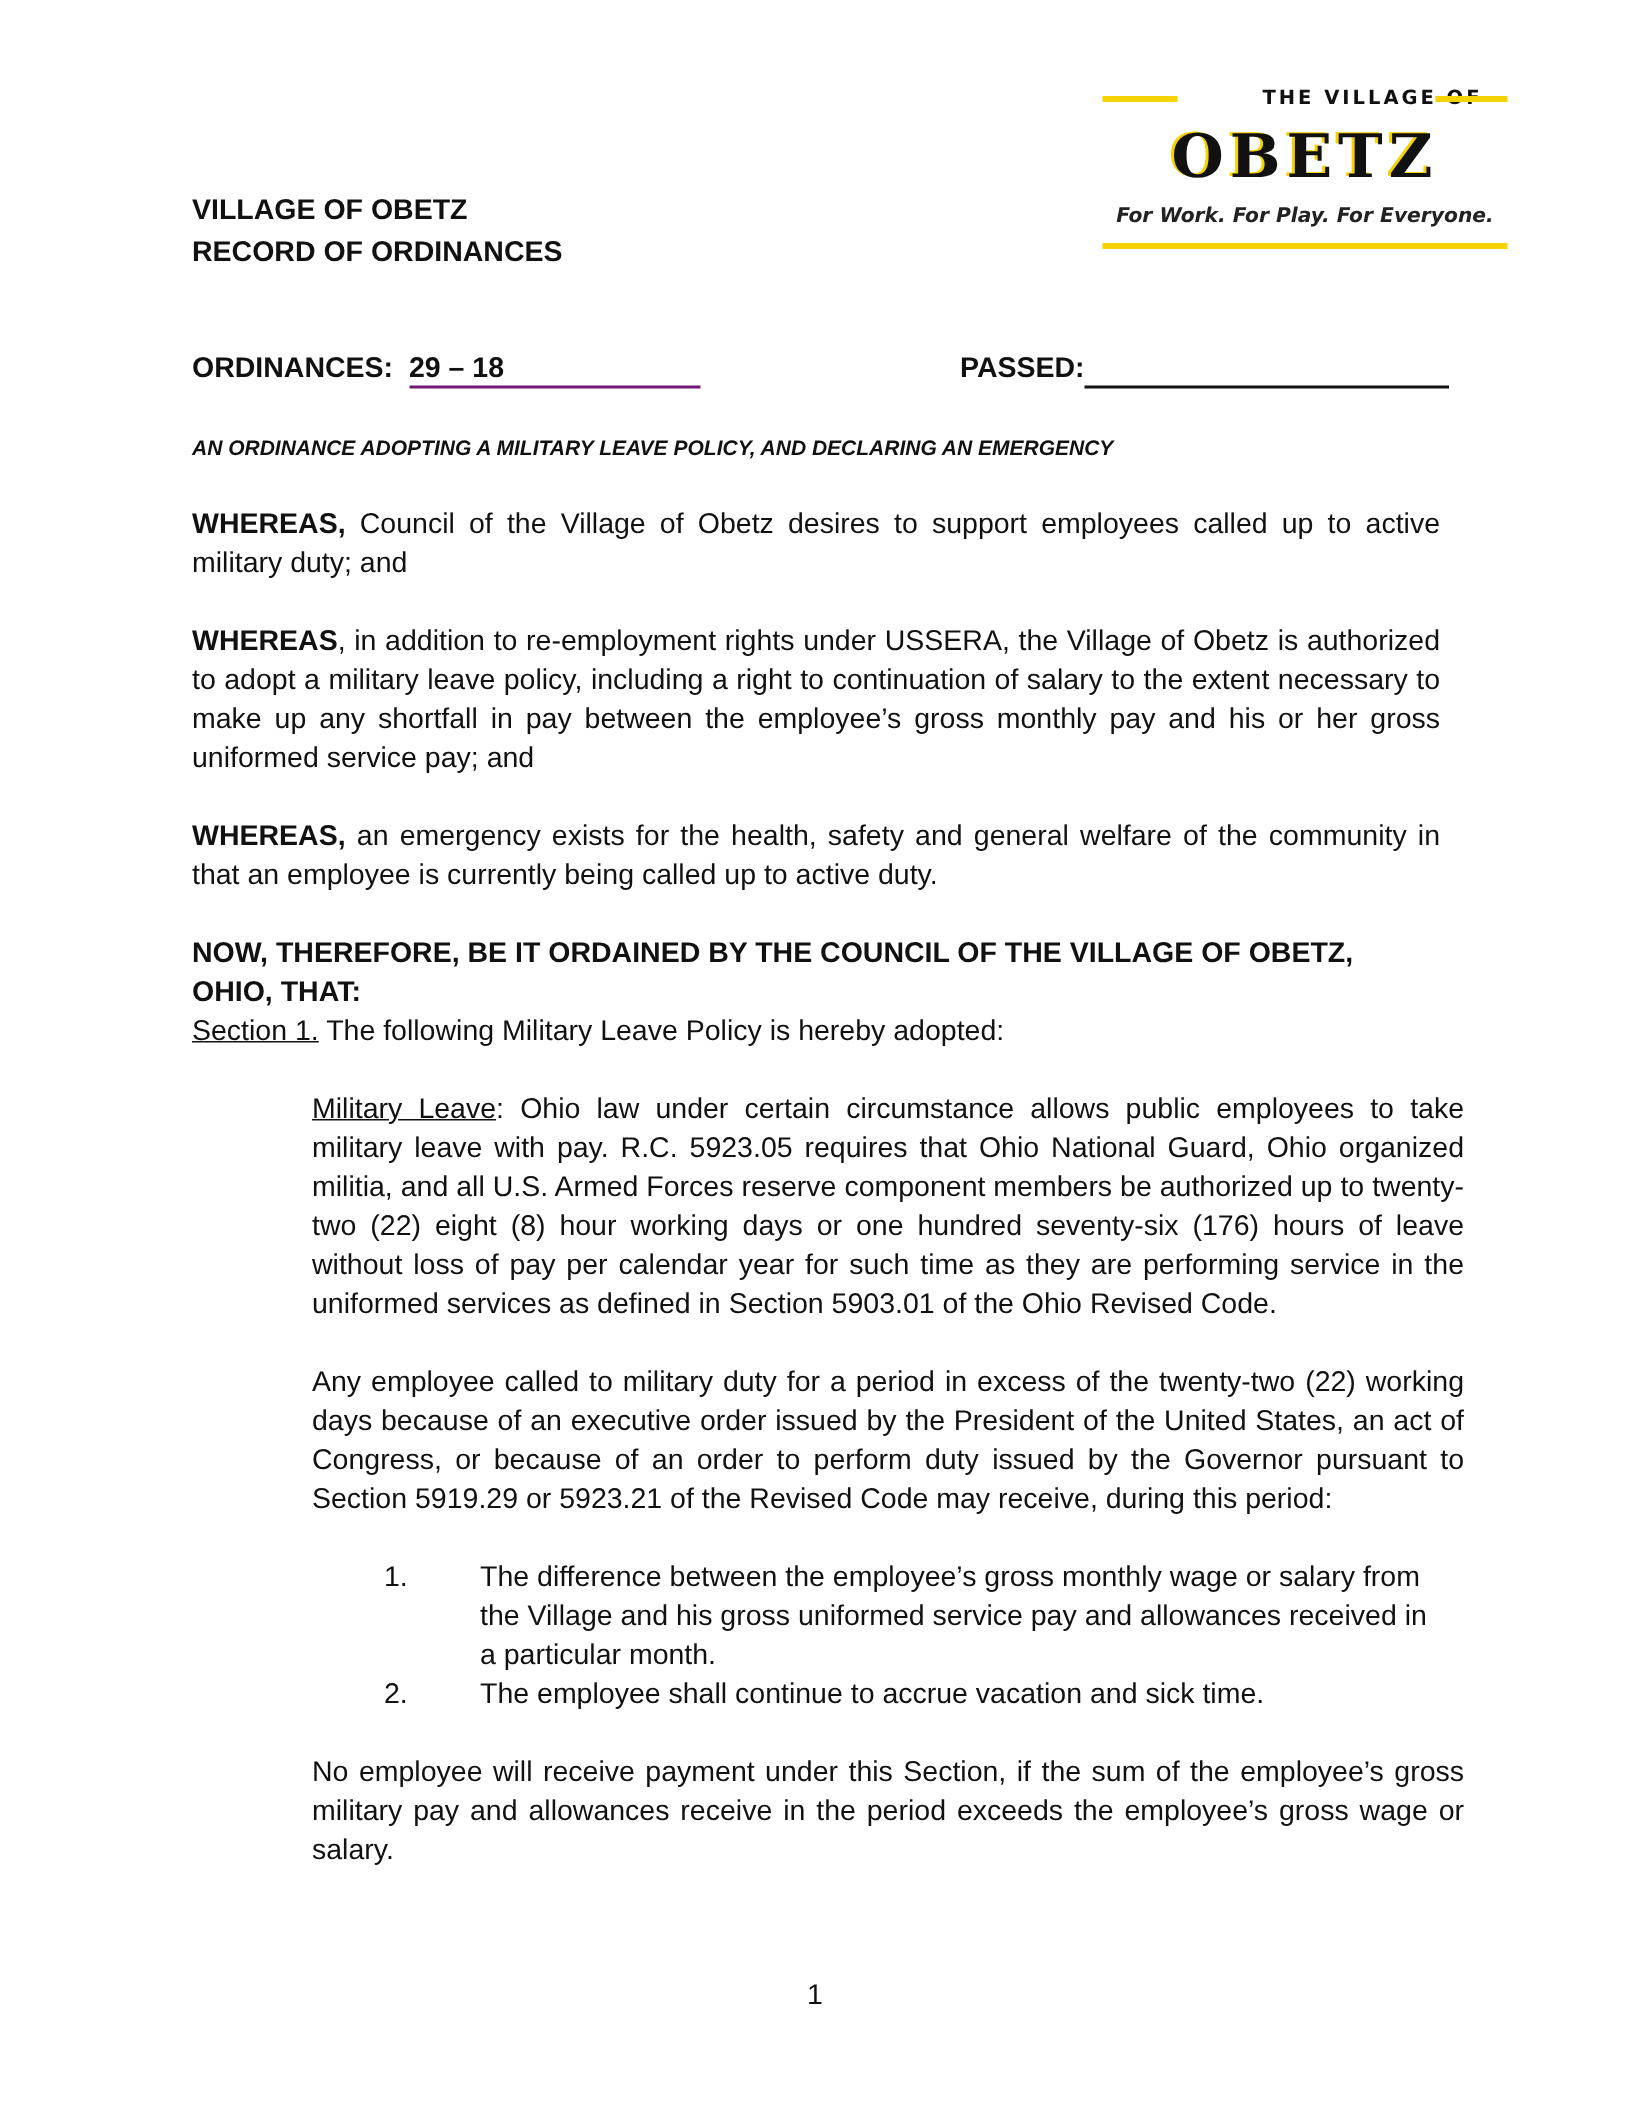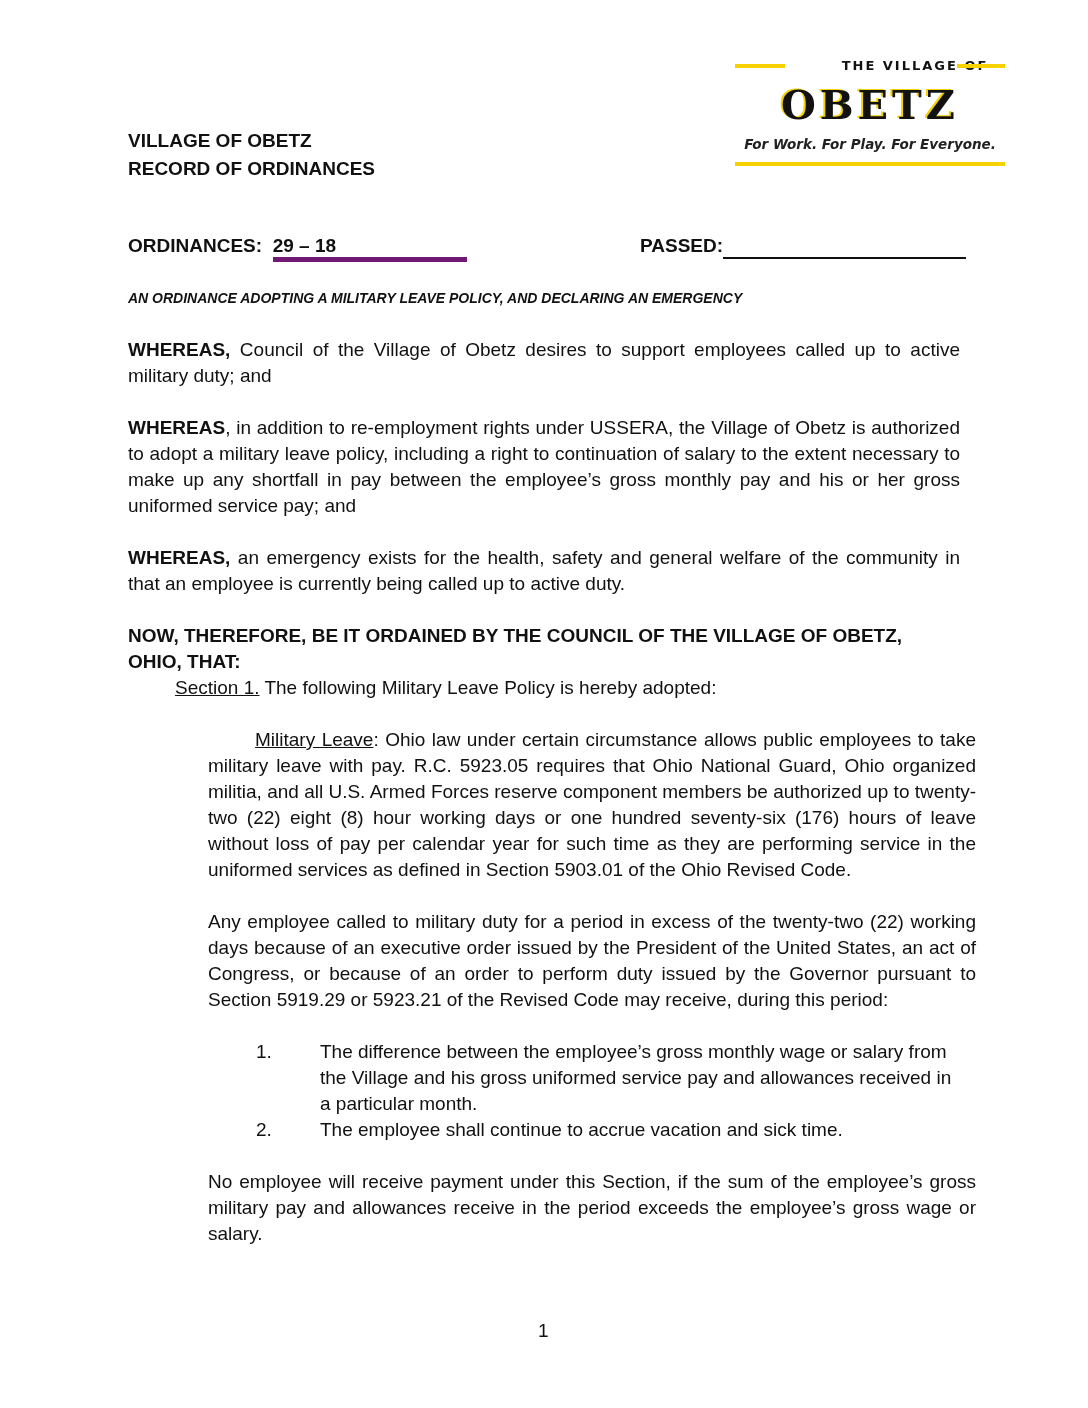--- a/index.html
+++ b/index.html
@@ -17,28 +17,28 @@
                 font-family: "DejaVu Serif", serif; font-weight: bold; font-size: 40px;
                 letter-spacing: 4px; color: #111; line-height: 58px;
                 text-shadow: -2px -1px 0 #f5d200; }
   .logo .tagline { position: absolute; left: 0; top: 78px; width: 270px; text-align: center;
                    font-family: "DejaVu Sans", sans-serif; font-weight: bold; font-style: italic;
                    font-size: 13.5px; color: #222; white-space: nowrap; }
   .logo .bar-b { position: absolute; left: 0; top: 104px; width: 270px; height: 4px; background: #f5d200; }
 
   .txt { position: absolute; font-size: 19px; line-height: 26px; }
   .bold { font-weight: bold; }
-  .u { text-decoration: underline; margin-left: 47px; }
+  .u { text-decoration: underline; }
   .justify { text-align: justify; text-align-last: left; }
 
   .hdr1 { left: 128px; top: 128px; }
   .hdr2 { left: 128px; top: 156px; }
 
   .ord-label { left: 128px; top: 233px; }
-  .ord-num { display: inline-block; width: 194px; border-bottom: 5px solid #701a75; line-height: 22px; padding-left: 0; }
+  .ord-num { display: inline-block; width: 194px; border-bottom: 2px solid #701a75; line-height: 22px; padding-left: 0; }
   .passed { left: 640px; top: 233px; }
   .passed-line { display: inline-block; width: 243px; border-bottom: 2px solid #111; height: 22px; vertical-align: bottom; }
 
   .title { left: 128px; top: 285px; font-size: 14px; font-style: italic; }
   .p { left: 128px; width: 832px; }
   .ind { left: 208px; width: 768px; }
   .li-num { position: absolute; left: 256px; font-size: 19px; line-height: 26px; }
   .li-txt { position: absolute; left: 320px; width: 640px; font-size: 19px; line-height: 26px; }
   .pagenum { left: 538px; top: 1318px; }
 </style>

